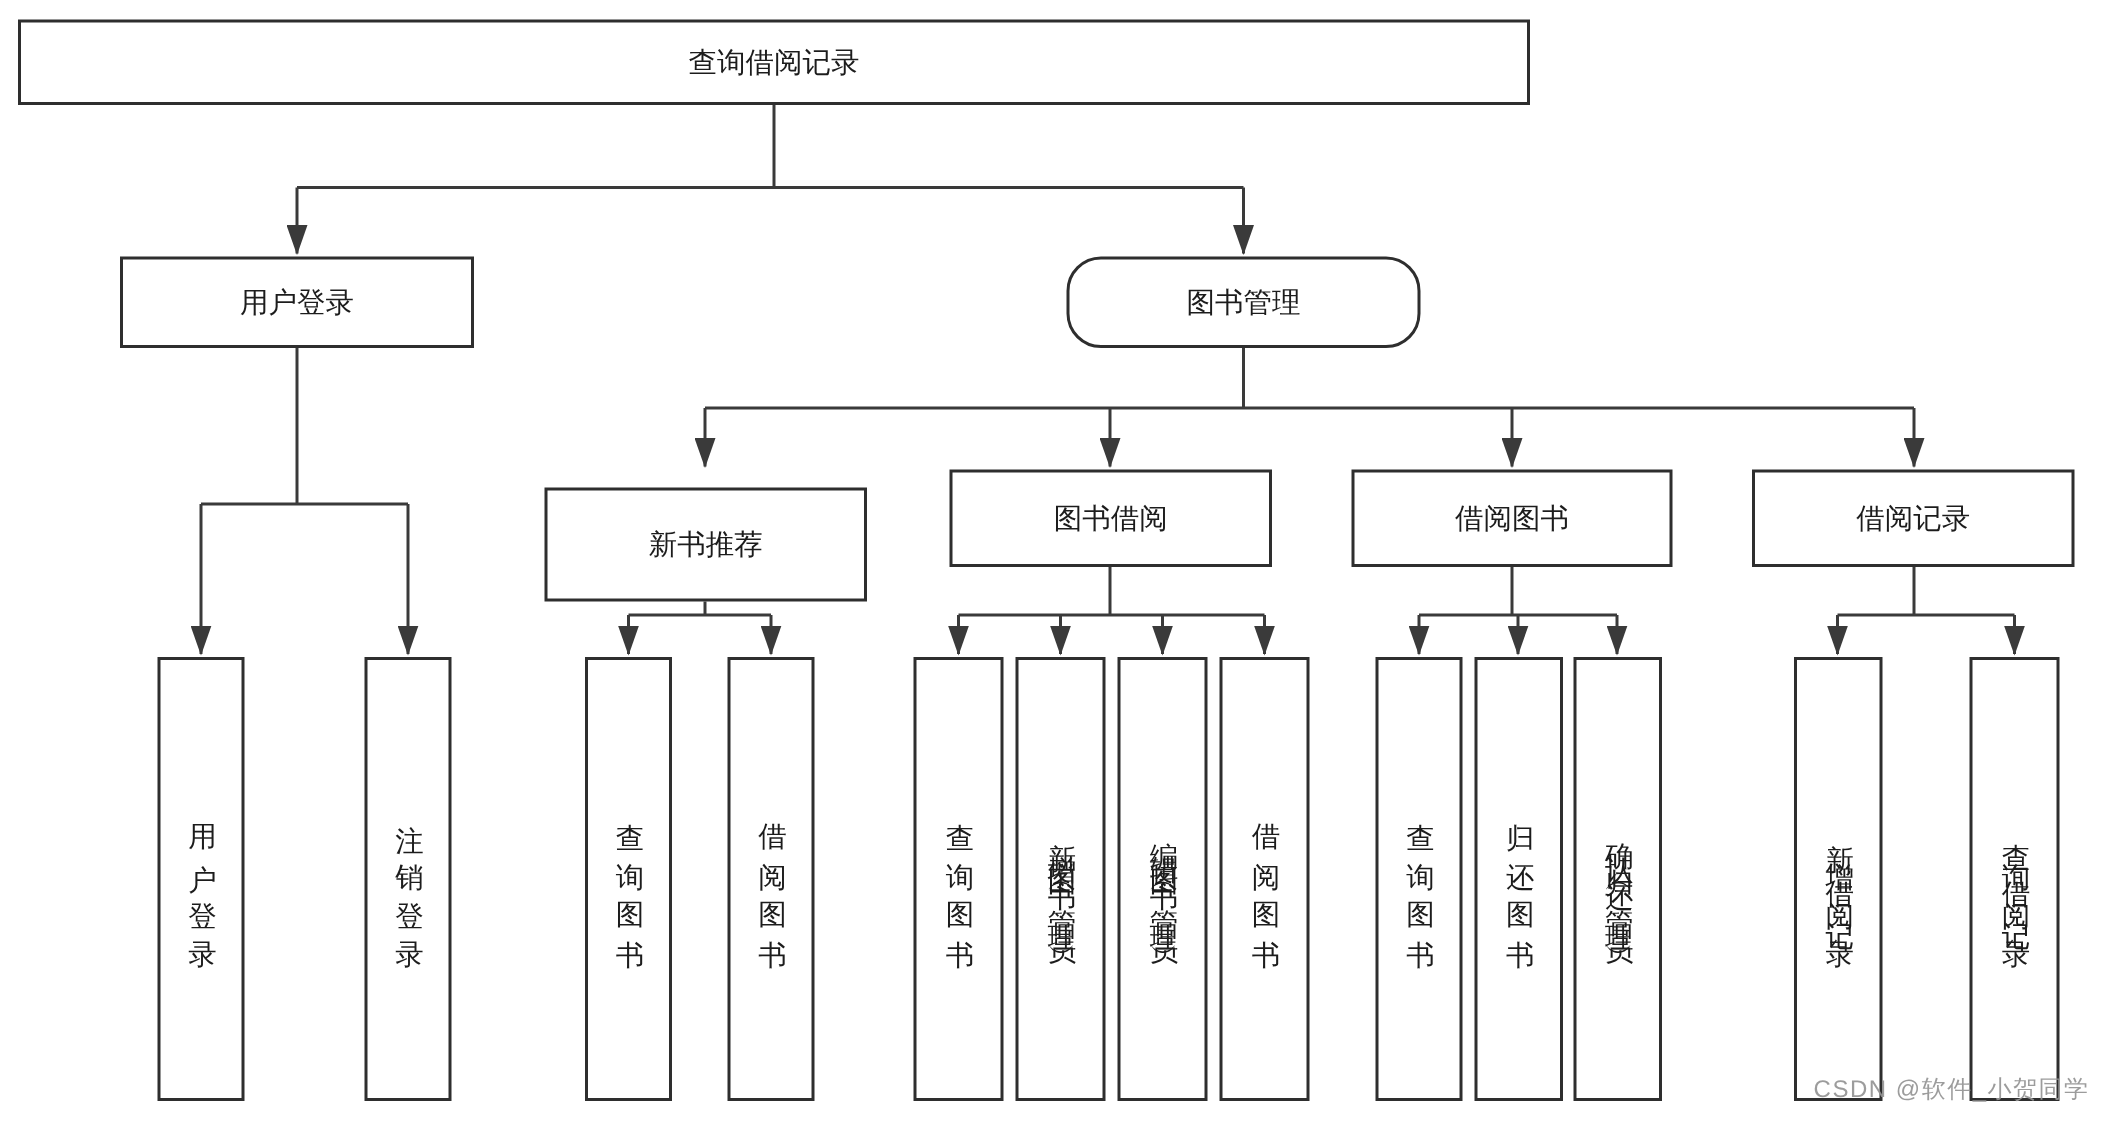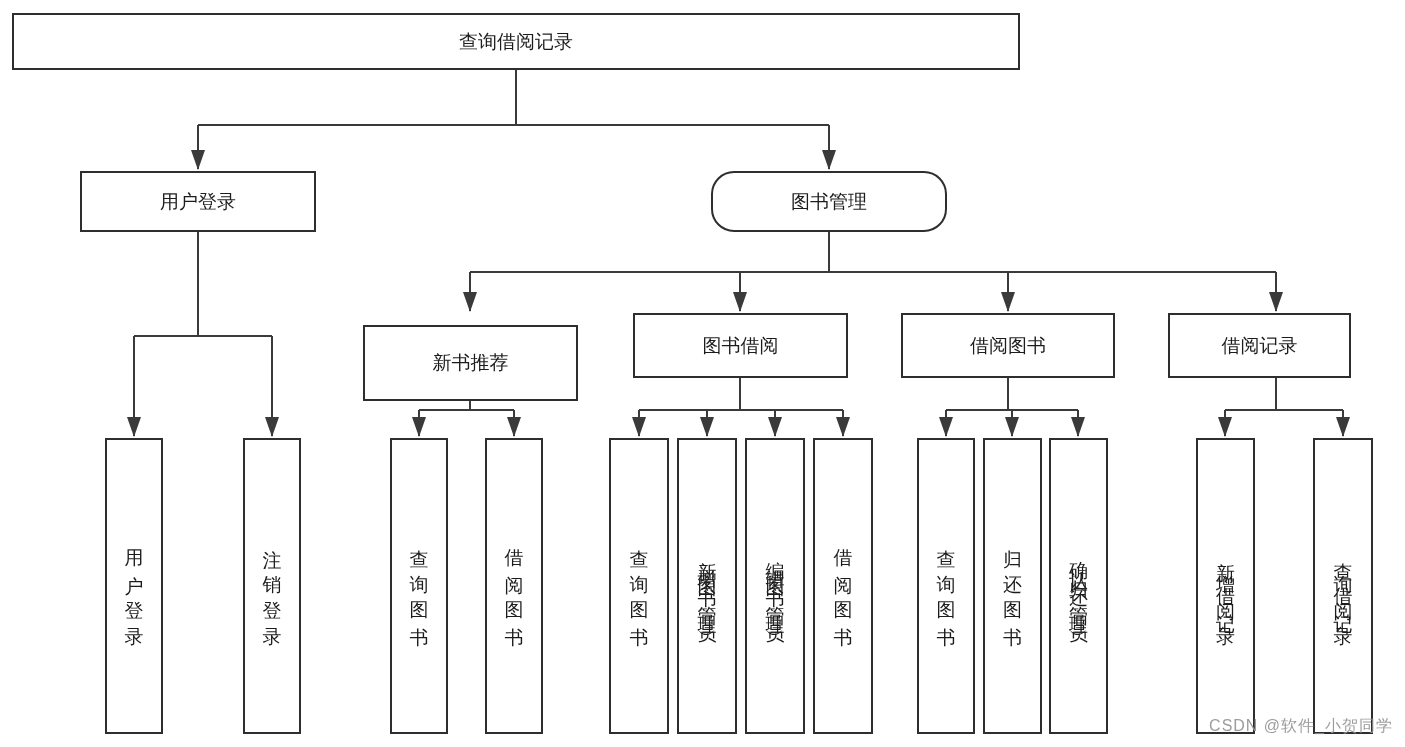--- a/index.html
+++ b/index.html
@@ -42,21 +42,21 @@
 
   
   .b-root { left: 12px;   top: 13px;  width: 1008px; height: 57px; }
   
   .b-user { left: 80px;   top: 171px; width: 236px;  height: 61px; }
   .b-mgmt { left: 711px;  top: 171px; width: 236px;  height: 61px; border-radius: 23px; }
   
   .b-rec  { left: 363px;  top: 313px; width: 215px;  height: 76px; margin-top: 12px; }
   .b-bor  { left: 633px;  top: 313px; width: 215px;  height: 65px; font-family: Liberation Serif, serif; }
   .b-cur  { left: 901px;  top: 313px; width: 214px;  height: 65px; }
-  .b-his  { left: 1168px; top: 313px; width: 183px;  height: 65px; }
+  .b-his  { left: 1168px; top: 313px; width: 215px;  height: 65px; }
   
   .l-login  { left: 105px;  width: 58px; }
   .l-logout { left: 243px;  width: 58px; }
   .l-nbq    { left: 390px;  width: 58px; }
   .l-nbb    { left: 485px;  width: 58px; }
   .l-bwq    { left: 609px;  width: 60px; }
   .l-bwa    { left: 677px;  width: 60px; }
   .l-bwe    { left: 745px;  width: 60px; }
   .l-bwb    { left: 813px;  width: 60px; }
   .l-cuq    { left: 917px;  width: 58px; }

